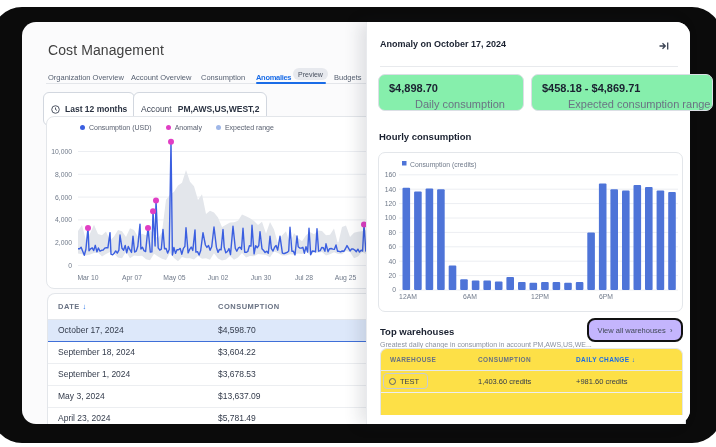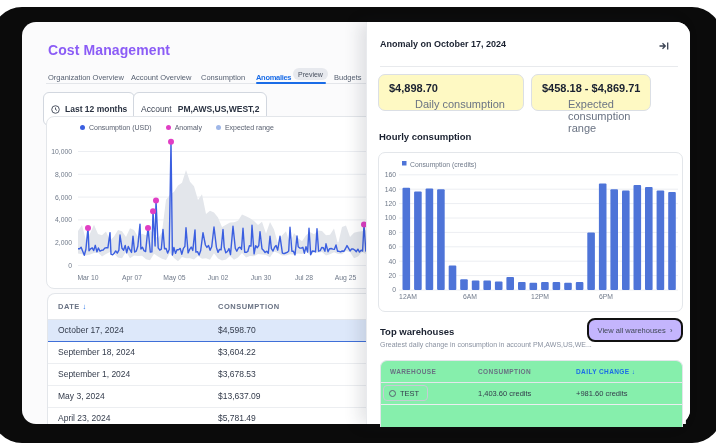--- a/index.html
+++ b/index.html
@@ -1,49 +1,49 @@
 <!DOCTYPE html>
 <html><head>
 <meta charset="utf-8">
 <style>
   * { margin:0; padding:0; box-sizing:border-box; }
   html,body { width:716px; height:447px; background:#fff; font-family:"Liberation Sans", sans-serif; overflow:hidden; position:relative;}
   .abs { position:absolute; }
   #dark { position:absolute; left:-8px; top:7px; width:730px; height:436px; background:#0b0b0b; border-radius:30px; }
   #card { position:absolute; left:22px; top:22px; width:668px; height:402px; background:#fbfbfc; border-radius:14px; }
   #clip { position:absolute; left:22px; top:22px; width:668px; height:402px; border-radius:14px; overflow:hidden; }
-  #h1 { left:48px; top:43px; font-size:14px; font-weight:bold; color:#8b5cf6; letter-spacing:.1px;}
+  #h1 { left:48px; top:43px; font-size:14px; font-weight:normal; color:#404040; letter-spacing:.1px;}
   .tab { position:absolute; top:73px; white-space:nowrap; font-size:7.5px; color:#555f70; }
   .tab.active { color:#1a6ce7; font-weight:bold; letter-spacing:-0.3px; }
   .badge { position:absolute; top:68px; background:#e7e9ee; border-radius:7px; padding:2.5px 5px; color:#474f5e; font-size:7px; }
   #tabline { left:46px; top:83px; width:642px; height:1px; background:#e4e6ea; }
   #tabunder { left:256px; top:82px; width:70px; height:2px; background:#1a6ce7; border-radius:1px; }
   .pill { position:absolute; top:92px; height:17px; background:#fff; border:1px solid #d2d7df; border-radius:6px; font-size:8.5px; font-weight:bold; color:#2b3342; display:flex; align-items:center; padding:16px 7px; white-space:nowrap; }
   .chartcard { left:46px; top:116px; width:640px; height:173px; background:#fff; border:1px solid #e3e6ea; border-radius:8px; }
   .tablecard { left:47px; top:293px; width:639px; height:131px; background:#fff; border:1px solid #e3e6ea; border-radius:8px 8px 0 0; border-bottom:none; overflow:hidden;}
   .legend { display:flex; align-items:center; gap:4px; font-size:7px; color:#596070; }
   .ld { width:5px; height:5px; border-radius:50%; }
   table.lt { border-collapse:collapse; width:639px; font-size:8.5px; color:#333b4b; table-layout:fixed;}
   table.lt td { height:22px; padding:0; border-bottom:1px solid #eceef1; }
   table.lt .c1 { padding-left:10px; width:170px; }
   table.lt tr.hr td { height:25px; border-bottom:1px solid #e4e7ec; color:#687182; font-size:7.5px; font-weight:bold; letter-spacing:.5px; }
   tr.sel td { background:#dde8fa; border-top:1px solid #a7c0ee; border-bottom:1px solid #3f6fd8 !important; }
   
   #drawer { position:absolute; left:366px; top:22px; width:324px; height:402px; background:#fff; border-left:1px solid #e8eaed; box-shadow:-7px 0 16px rgba(40,45,60,.13); border-radius:0 14px 14px 0;}
   #dtitle { left:380px; top:39px; font-size:9px; font-weight:bold; color:#1a2130; }
   #ddiv { left:380px; top:66px; width:298px; height:1px; background:#e8eaed; }
-  .statcard { position:absolute; top:74px; height:37px; background:#fef9c3; border:1px solid #dbdfe5; border-radius:7px; padding:7px 0 0 10px; }
+  .statcard { position:absolute; top:74px; height:37px; background:#86efac; border:1px solid #dbdfe5; border-radius:7px; padding:7px 0 0 10px; }
   .statv { font-size:11px; font-weight:bold; color:#1a2130; }
   .statl { font-size:11px; color:#6a7383; margin-top:3.5px;margin-left:26px; }
   #hourly { left:379px; top:130.5px; font-size:9.5px; font-weight:bold; color:#1a2130; }
   #barcard { left:378px; top:152px; width:305px; height:160px; background:#fff; border:1px solid #e3e6ea; border-radius:7px; }
   #topwh { left:380px; top:325.5px; font-size:9.5px; font-weight:bold; color:#1a2130; }
   #whsub { left:380px; top:340.5px; font-size:7px; color:#8a92a1; }
   #viewall { left:587px; top:318px; width:96px; height:24px; border:2.5px solid #111; border-radius:8px; display:flex; align-items:center; justify-content:center; font-size:7.5px; color:#404856; background:#c4b5fd;}
-  #whcard { left:380px; top:360px; width:303px; height:67px; background:#86efac; border:1px solid #e3e6ea; border-radius:7px 7px 0 0; border-bottom:none; overflow:hidden; }
+  #whcard { left:380px; top:348px; width:303px; height:67px; background:#fde047; border:1px solid #e3e6ea; border-radius:7px 7px 0 0; border-bottom:none; overflow:hidden; }
   table.wt { border-collapse:collapse; width:303px; font-size:7.5px; color:#333b4b; table-layout:fixed;}
   table.wt td { padding:0; height:22.5px; border-bottom:1px solid #eceef1; }
   table.wt tr.hr td { height:21px; border-bottom:1px solid #e4e7ec; color:#687182; font-size:6.5px; font-weight:bold; letter-spacing:.4px; }
   .whbox { display:inline-flex; align-items:center; border:1px solid #c6ccd5; border-radius:4px; height:16px; padding:0 8px 0 5px; }
   .wicon { width:7px; height:7px; border:1px solid #596070; border-radius:50%; margin-right:4px; flex:none;}
   .axt { font-size:6.8px; fill:#707a8a; font-family:"Liberation Sans", sans-serif; }
 </style>
 </head>
 <body>
 <div id="dark"></div>
@@ -151,21 +151,21 @@
 <div id="drawer"></div>
 <div class="abs" id="dtitle">Anomaly on October 17, 2024</div>
 <svg class="abs" style="left:659px; top:41px;" width="10" height="10" viewBox="0 0 10 10">
     <path d="M0.5 5 H6 M3.5 2.2 L6.3 5 L3.5 7.8 M8.7 1.5 V8.5" fill="none" stroke="#3c4454" stroke-width="1.3"></path>
   </svg>
 <div class="abs" id="ddiv"></div>
 <div class="statcard" style="left:378px; width:146px;">
   <div class="statv">$4,898.70</div>
   <div class="statl">Daily consumption</div>
 </div>
-<div class="statcard" style="left:531px; width:120px;">
+<div class="statcard" style="left:531px; width:182px;">
   <div class="statv">$458.18 - $4,869.71</div>
   <div class="statl">Expected consumption range</div>
 </div>
 <div class="abs" id="hourly">Hourly consumption</div>
 <div class="abs" id="barcard"></div>
 <svg class="abs" style="left:0; top:0;" width="716" height="447" viewBox="0 0 716 447">
   <g></g>
   <g>
       <line x1="399" y1="290.0" x2="678" y2="290.0" stroke="#eceef2" stroke-width="1"></line>
       <line x1="399" y1="275.6" x2="678" y2="275.6" stroke="#eceef2" stroke-width="1"></line>

